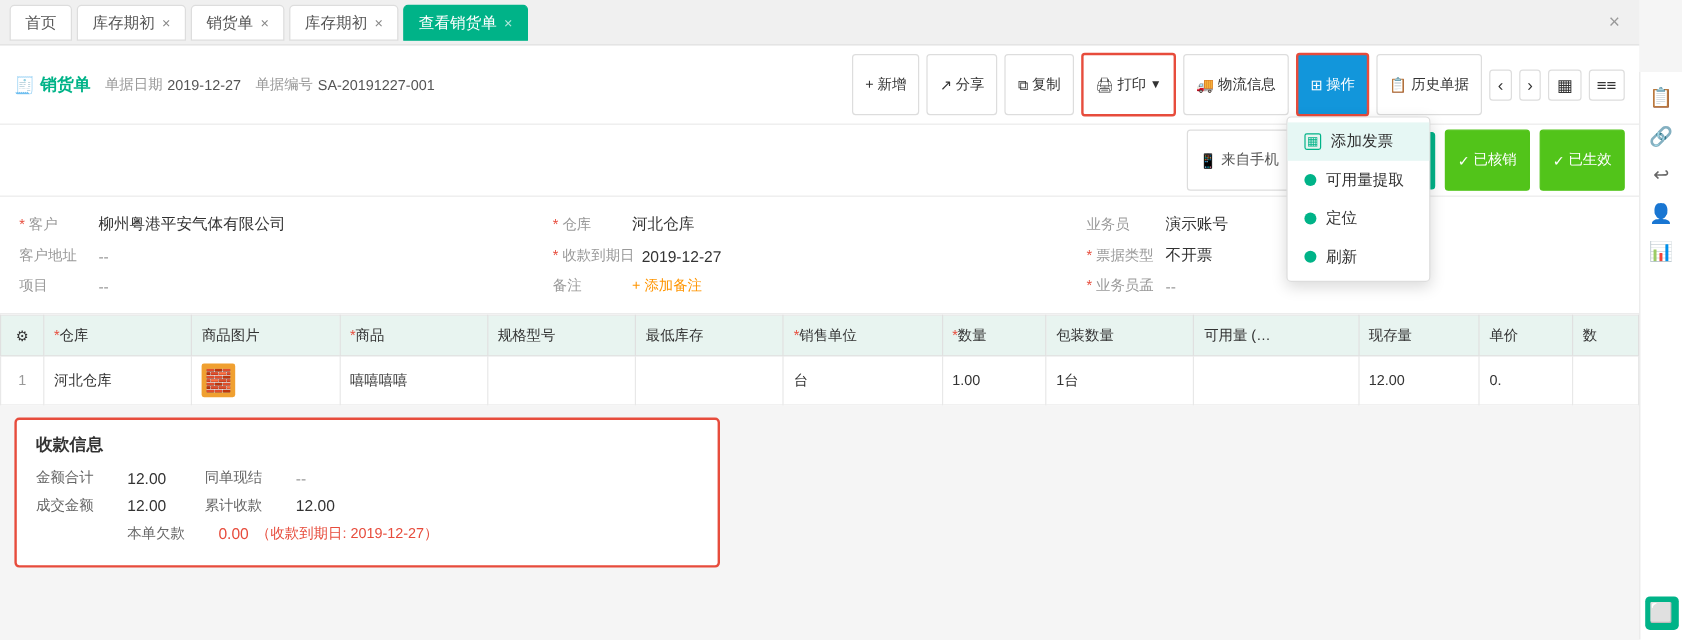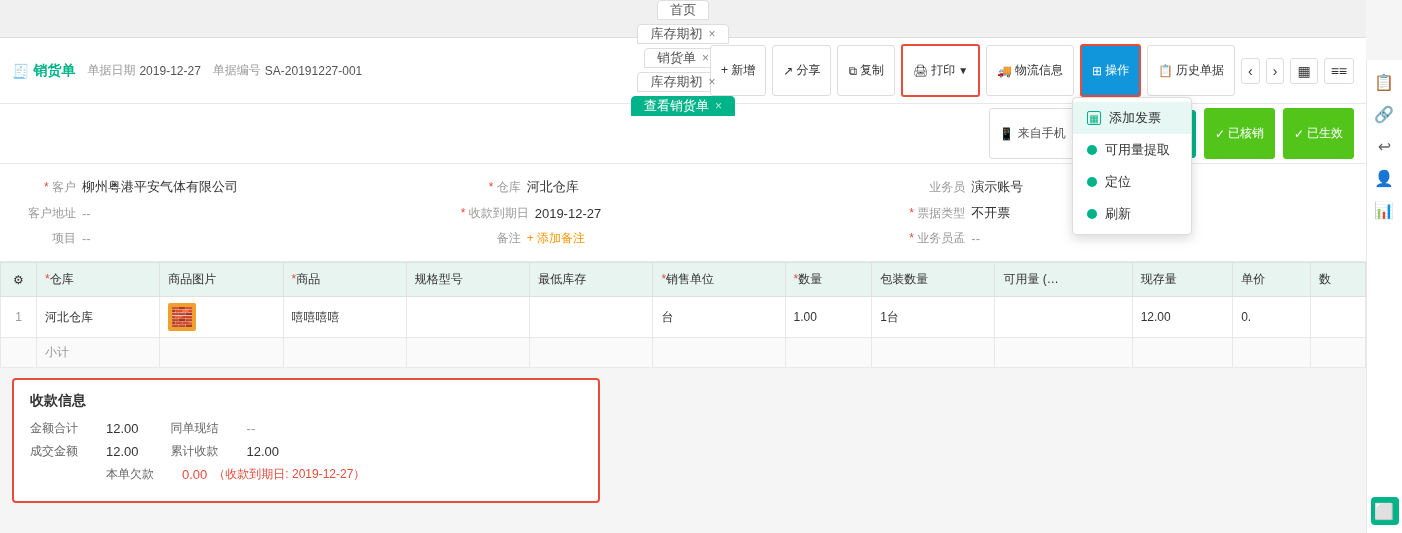--- a/index.html
+++ b/index.html
@@ -1,21 +1,21 @@
 <!DOCTYPE html>
 <html><head>
   <meta charset="utf-8">
   <style>
     * { box-sizing: border-box; margin: 0; padding: 0; }
     body { font-family: 'Microsoft YaHei', Arial, sans-serif; font-size: 13px; background: #f5f5f5; color: #333; }
 
     
     .tab-bar {
       display: flex; align-items: center; background: #f0f0f0; border-bottom: 1px solid #ddd;
-      padding: 0 8px; height: 38px; gap: 4px; flex-direction: column;
+      padding: 0 8px; height: 38px; gap: 4px;
     }
     .tab {
       display: flex; align-items: center; padding: 0 12px; height: 30px; border-radius: 4px 4px 0 0;
       cursor: pointer; font-size: 13px; gap: 6px; border: 1px solid transparent; color: #555;
     }
     .tab.active { background: #00b388; color: #fff; border-color: #00b388; }
     .tab.normal { background: #fff; border-color: #ddd; }
     .tab-close { font-size: 12px; opacity: 0.7; cursor: pointer; }
     .close-x { margin-left: auto; font-size: 16px; cursor: pointer; color: #999; padding: 4px 8px; }
 
@@ -38,21 +38,21 @@
       border-bottom: 1px solid #e8e8e8; padding: 4px 12px; gap: 8px;
     }
     .btn-phone { background: #fff; border: 1px solid #ddd; color: #555; }
     .btn-status { background: #999; border: 1px solid #999; color: #fff; border-radius: 12px; }
     .btn-check { background: #00b388; border: 1px solid #00b388; color: #fff; }
 
     
     .form-area { background: #fff; padding: 10px 16px; border-bottom: 1px solid #e8e8e8; }
     .form-row { display: flex; align-items: center; padding: 4px 0; gap: 0; }
     .form-group { display: flex; align-items: center; flex: 1; gap: 6px; }
-    .form-label { color: #999; font-size: 12px; white-space: nowrap; min-width: 60px; text-align: right; }
+    .form-label { color: #999; font-size: 12px; white-space: nowrap; min-width: 60px; }
     .form-label.required::before { content: '* '; color: #e74c3c; }
     .form-value { font-size: 13px; color: #333; }
     .form-value.dash { color: #999; }
     .add-note { color: #ff9500; cursor: pointer; font-size: 12px; }
     .add-note::before { content: '+ '; }
 
     
     .table-wrap { background: #fff; overflow-x: auto; }
     table { width: 100%; border-collapse: collapse; font-size: 12px; }
     thead tr { background: #e8f4f0; }
@@ -289,35 +289,20 @@
           <td></td>
           <td></td>
           <td>台</td>
           <td>1.00</td>
           <td>1台</td>
           <td></td>
           <td>12.00</td>
           <td>0.</td>
           <td></td>
         </tr>
-        <tr class="subtotal">
-          <td></td>
-          <td style="color:#999;">小计</td>
-          <td></td>
-          <td></td>
-          <td></td>
-          <td></td>
-          <td></td>
-          <td></td>
-          <td></td>
-          <td></td>
-          <td></td>
-          <td></td>
-          <td></td>
-        </tr>
       </tbody>
     </table>
   </div>
 
   <div class="payment-box" style="border:2px solid #e74c3c;">
     <div class="payment-title">收款信息</div>
     <div class="payment-row">
       <div class="payment-item">
         <span class="payment-label">金额合计</span>
         <span class="payment-value">12.00</span>

